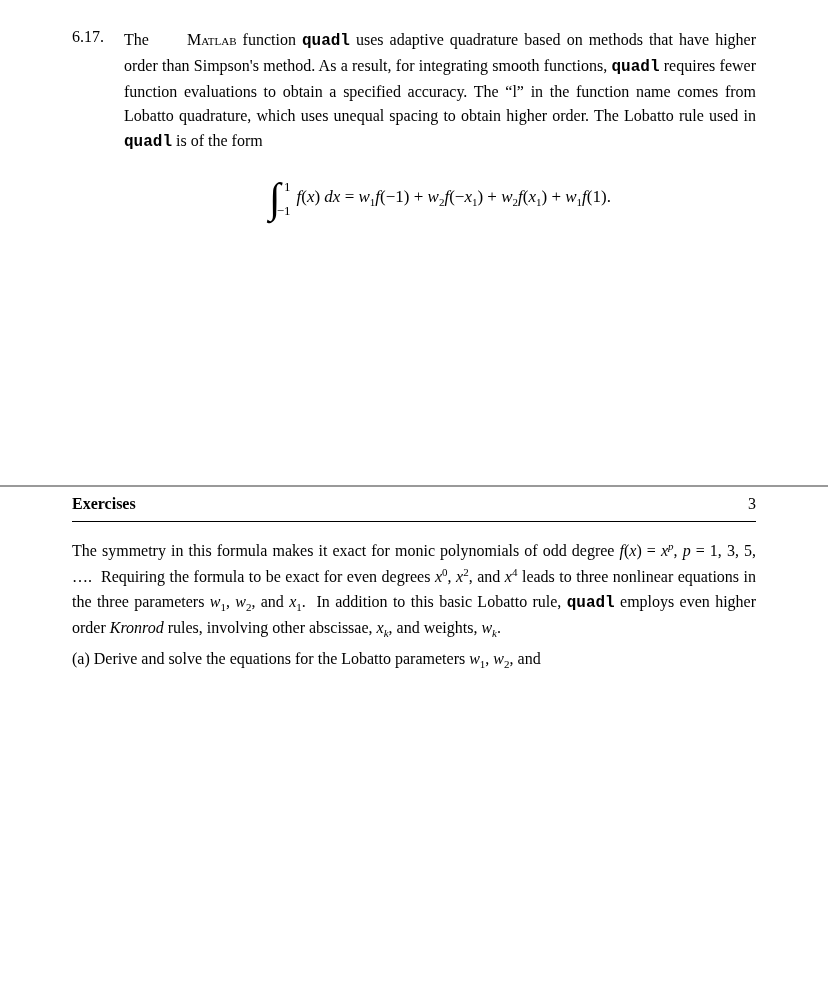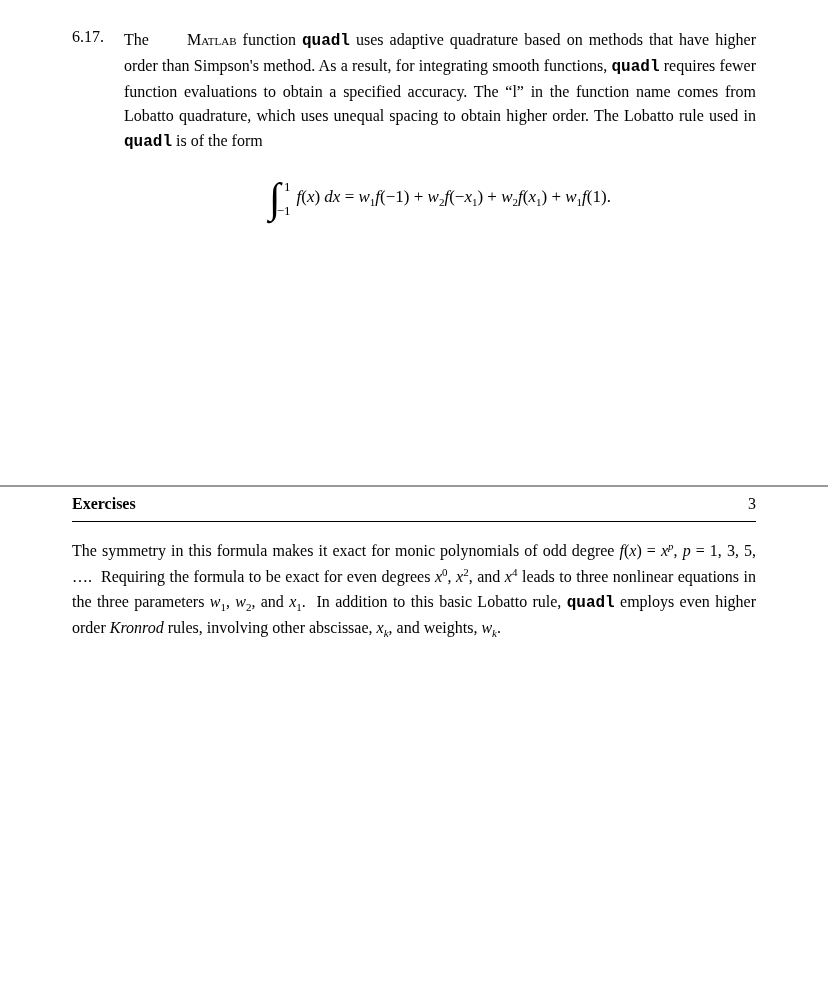--- a/index.html
+++ b/index.html
@@ -220,17 +220,20 @@
 
     <div class="exercises-text">
       <p>
         The symmetry in this formula makes it exact for monic polynomials of odd
         degree <i>f</i>(<i>x</i>) = <i>x<sup>p</sup></i>, <i>p</i> = 1, 3, 5, …. &nbsp;Requiring the formula to be exact for
         even degrees <i>x</i><sup>0</sup>, <i>x</i><sup>2</sup>, and <i>x</i><sup>4</sup> leads to three nonlinear equations in the three
         parameters <i>w</i><sub>1</sub>, <i>w</i><sub>2</sub>, and <i>x</i><sub>1</sub>. &nbsp;In addition to this basic Lobatto rule, <span class="matlab-code">quadl</span>
         employs even higher order <i>Kronrod</i> rules, involving other abscissae, <i>x<sub>k</sub></i>, and
         weights, <i>w<sub>k</sub></i>.
       </p>
+      <p class="sub-item">
+        (a) Derive and solve the equations for the Lobatto parameters <i>w</i><sub>1</sub>, <i>w</i><sub>2</sub>, and
+      </p>
     </div>
 
   </div>
 
 </div>
 
 </body></html>

